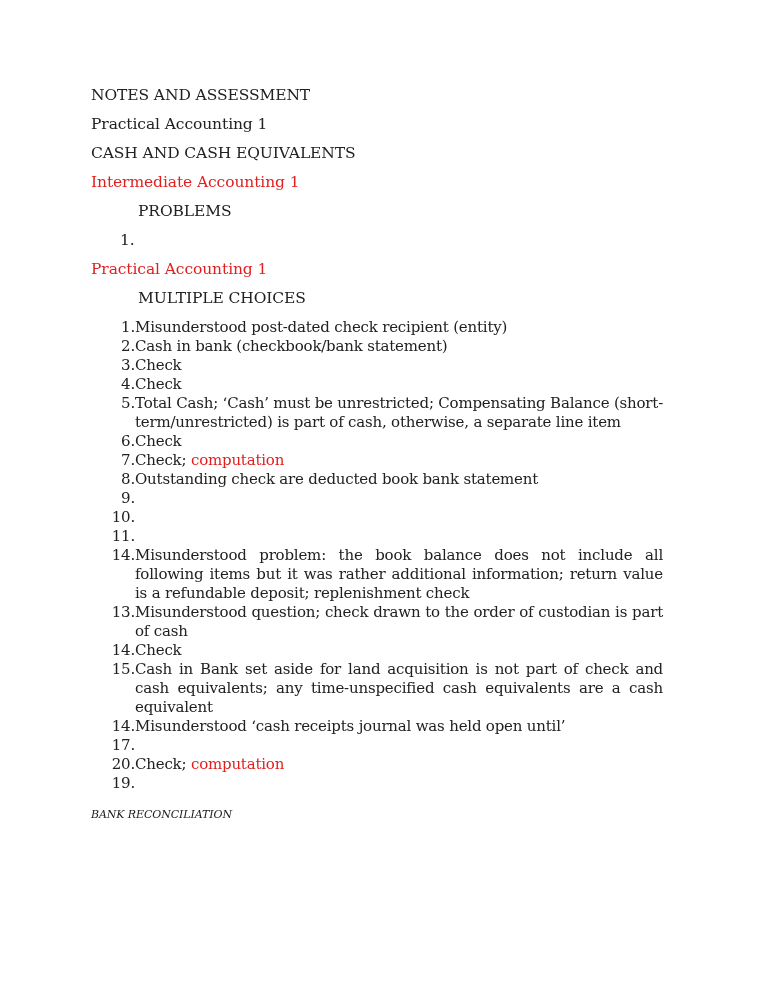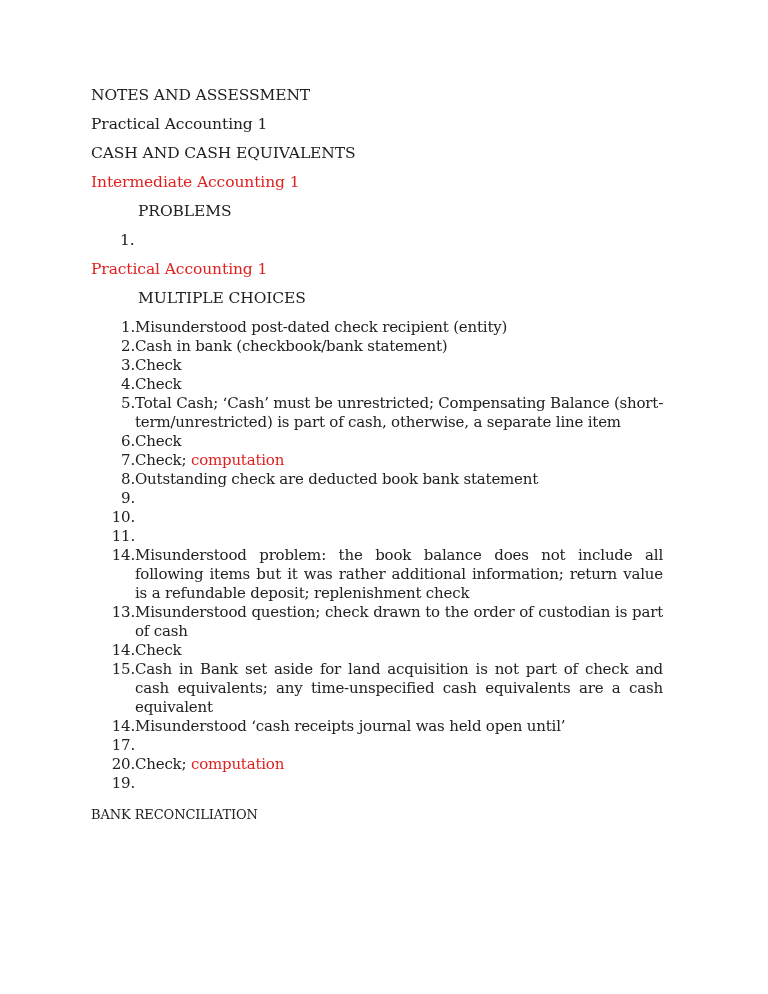--- a/index.html
+++ b/index.html
@@ -47,24 +47,25 @@
     flex: none;
     width: 44px;
     text-align: right;
   }
   .mc-text {
     flex: 1;
     text-align: justify;
     text-justify: inter-word;
   }
   .footer-heading {
-    font-size: 13px;
+    font-size: 11px;
     line-height: 19px;
     letter-spacing: -0.1px;
     margin-top: 12px;
+    font-style: italic;
   }
 </style>
 </head>
 <body style="background: rgb(255, 255, 255);">
 
 <div class="page">
   <div id="intro">
       <div class="intro-line">NOTES AND ASSESSMENT</div>
       <div class="intro-line">Practical Accounting 1</div>
       <div class="intro-line">CASH AND CASH EQUIVALENTS</div>

